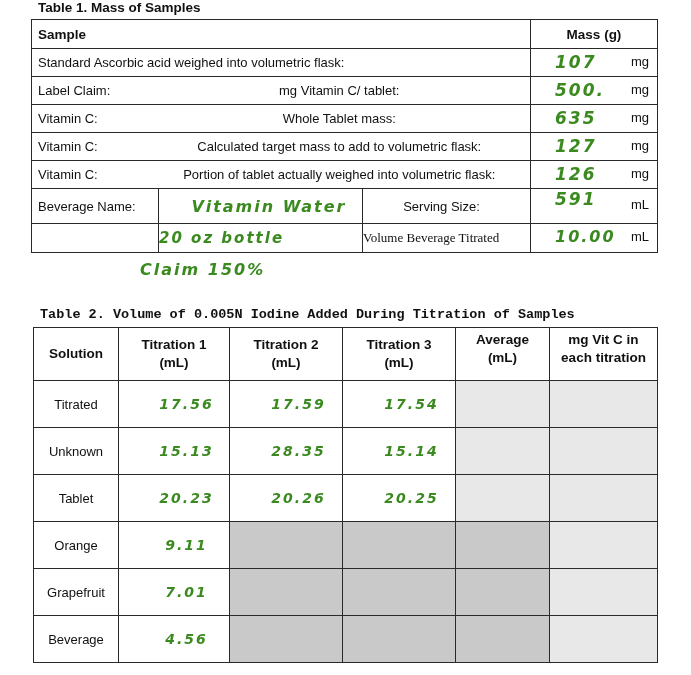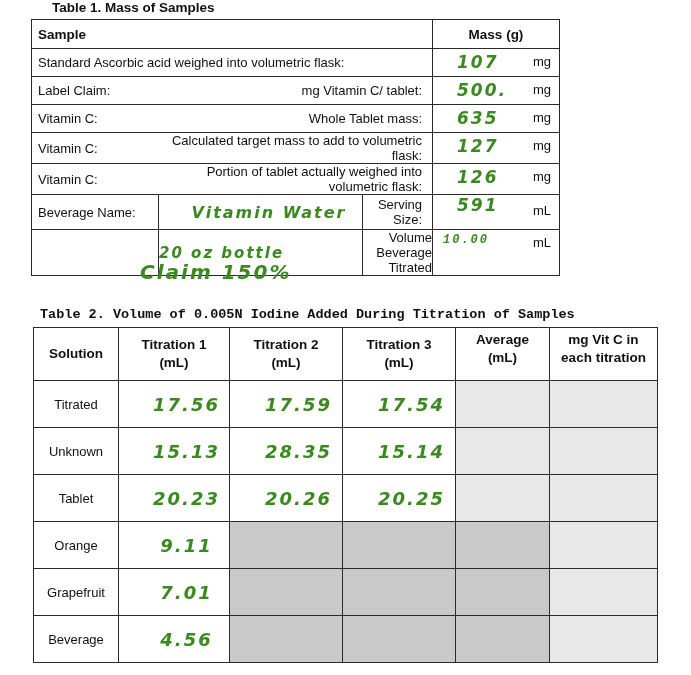--- a/index.html
+++ b/index.html
@@ -4,43 +4,43 @@
 <style>
   html, body { margin:0; padding:0; }
   body { width:691px; height:675px; background:#ffffff; position:relative; overflow:hidden;
          font-family:"Liberation Sans", sans-serif; color:#111; }
   .abs { position:absolute; }
   .title { font-weight:bold; font-size:13.5px; }
   .hw { font-family:"DejaVu Sans", sans-serif; font-style:italic; color:#3a8a1f; font-weight:bold; letter-spacing:2px; }
   table { border-collapse:collapse; position:absolute; }
   td, th { border:1.6px solid #2a2a2a; padding:0; }
   
-  #t1 { left:31px; top:19px; width:529px; font-size:13px; }
+  #t1 { left:31px; top:19px; width:627px; font-size:13px; }
   #t1 td { height:27px; }
   #t1 .hdr td { height:28px; font-weight:bold; font-size:13.5px; }
   #t1 .lbl { padding-left:6px; }
-  #t1 .rlbl { text-align:right; padding-right:10px; }
+  #t1 .rlbl { text-align:center; padding-right:10px; }
   #t1 .mass { width:126px; position:relative; }
   #t1 .mass .val { position:absolute; left:24px; top:3px; font-size:17px; }
   #t1 .mass .unit { position:absolute; right:8px; top:5px; font-size:13px; }
   #t1 .beverage td { height:34px; }
   #t1 .bev2 td { height:28px; }
   
   #t2 { left:33px; top:327px; width:625px; font-size:13px; text-align:center; }
   #t2 th { font-weight:bold; font-size:13.5px; height:49px; line-height:1.35; }
   #t2 td { height:46px; }
   #t2 .sol { width:84px; }
-  #t2 .hwcell { font-size:18px;padding-left:25px; }
+  #t2 .hwcell { font-size:14px;padding-left:25px; }
   #t2 .grey { background:#c9c9c9; }
   #t2 .lightgrey { background:#e8e8e8; }
 </style>
 </head>
 <body>
 
-<div class="abs title" style="left:52px; top:0px;">Table 1.  Mass of Samples</div>
+<div class="abs title" style="left:38px; top:0px;">Table 1.  Mass of Samples</div>
 
 <table id="t1">
   <tbody>
       <tr class="hdr">
     <td colspan="3" class="lbl">Sample</td>
     <td class="mass" style="text-align:center;">Mass (g)</td>
   </tr>
   <tr>
     <td colspan="3" class="lbl">Standard Ascorbic acid weighed into volumetric flask:</td>
     <td class="mass">
@@ -89,30 +89,30 @@
     <td class="mass">
       <span class="val hw" style="top:0;">591</span>
       <span class="unit" style="top:8px;">mL</span>
     </td>
   </tr>
   <tr class="bev2">
     <td></td>
     <td style="text-align:left;">
       <span class="hw" style="font-size:15px;">20 oz bottle</span>
     </td>
-    <td style="text-align:right;">Volume Beverage Titrated</td>
+    <td style="text-align:left;font-family:Liberation Serif, serif;">Volume Beverage Titrated</td>
     <td class="mass">
-      <span class="val hw" style="font-size:12px; left:10px;font-family:Liberation Mono, monospace;">10.00</span>
+      <span class="val hw" style="font-size:16px; left:24px;">10.00</span>
       <span class="unit">mL</span>
     </td>
   </tr>
 </tbody>
   </table>
 
-<div class="abs hw" style="left:140px; top:260px; font-size:20px;">Claim 150%</div>
+<div class="abs hw" style="left:140px; top:260px; font-size:16px;">Claim 150%</div>
 
 <div class="abs title" style="left:40px; top:307px;font-family:Liberation Mono, monospace;">Table 2. Volume of 0.005N Iodine Added During Titration of Samples</div>
 
 <table id="t2">
   <tbody>
       <tr>
     <th class="sol"><span>Solution</span></th>
     <th style="width:110px;"><span>Titration 1</span><br><span>(mL)</span></th>
     <th style="width:112px;"><span>Titration 2</span><br><span>(mL)</span></th>
     <th style="width:112px;"><span>Titration 3</span><br><span>(mL)</span></th>

